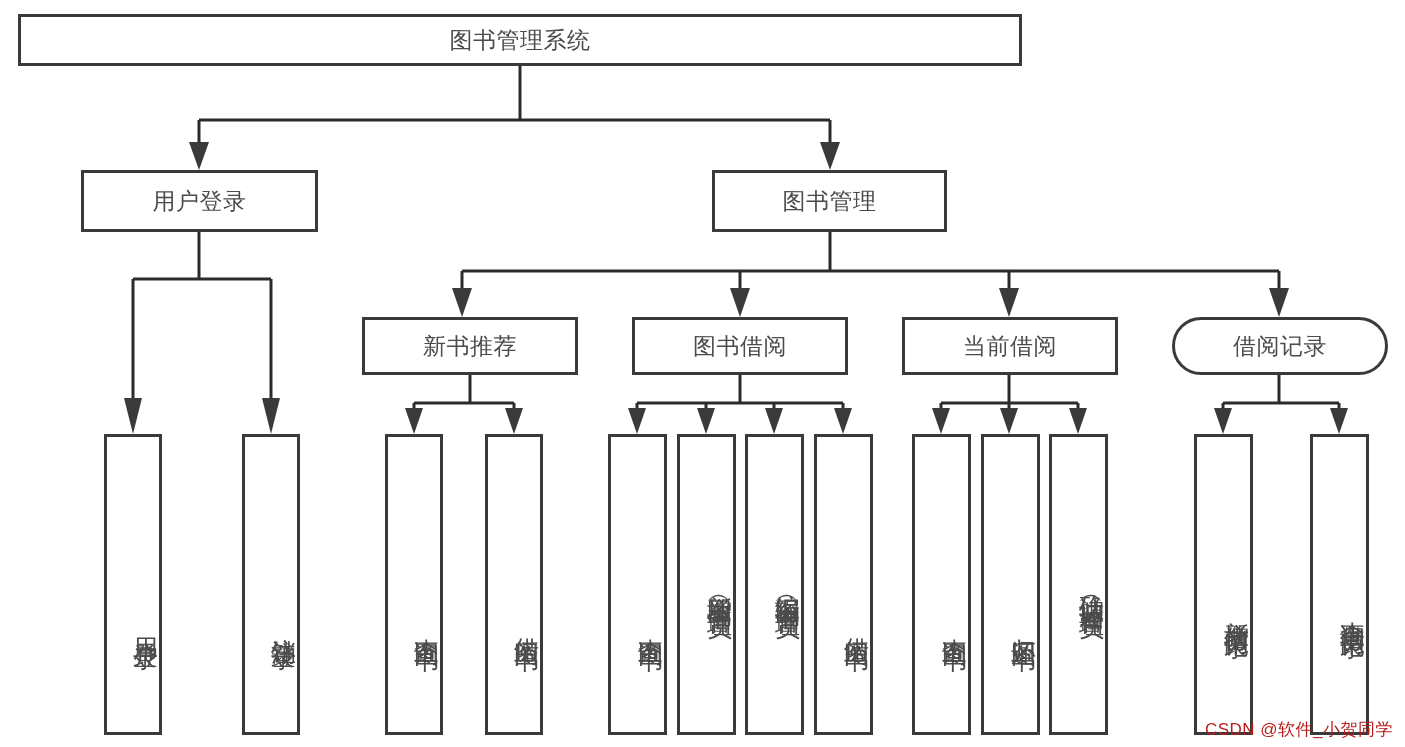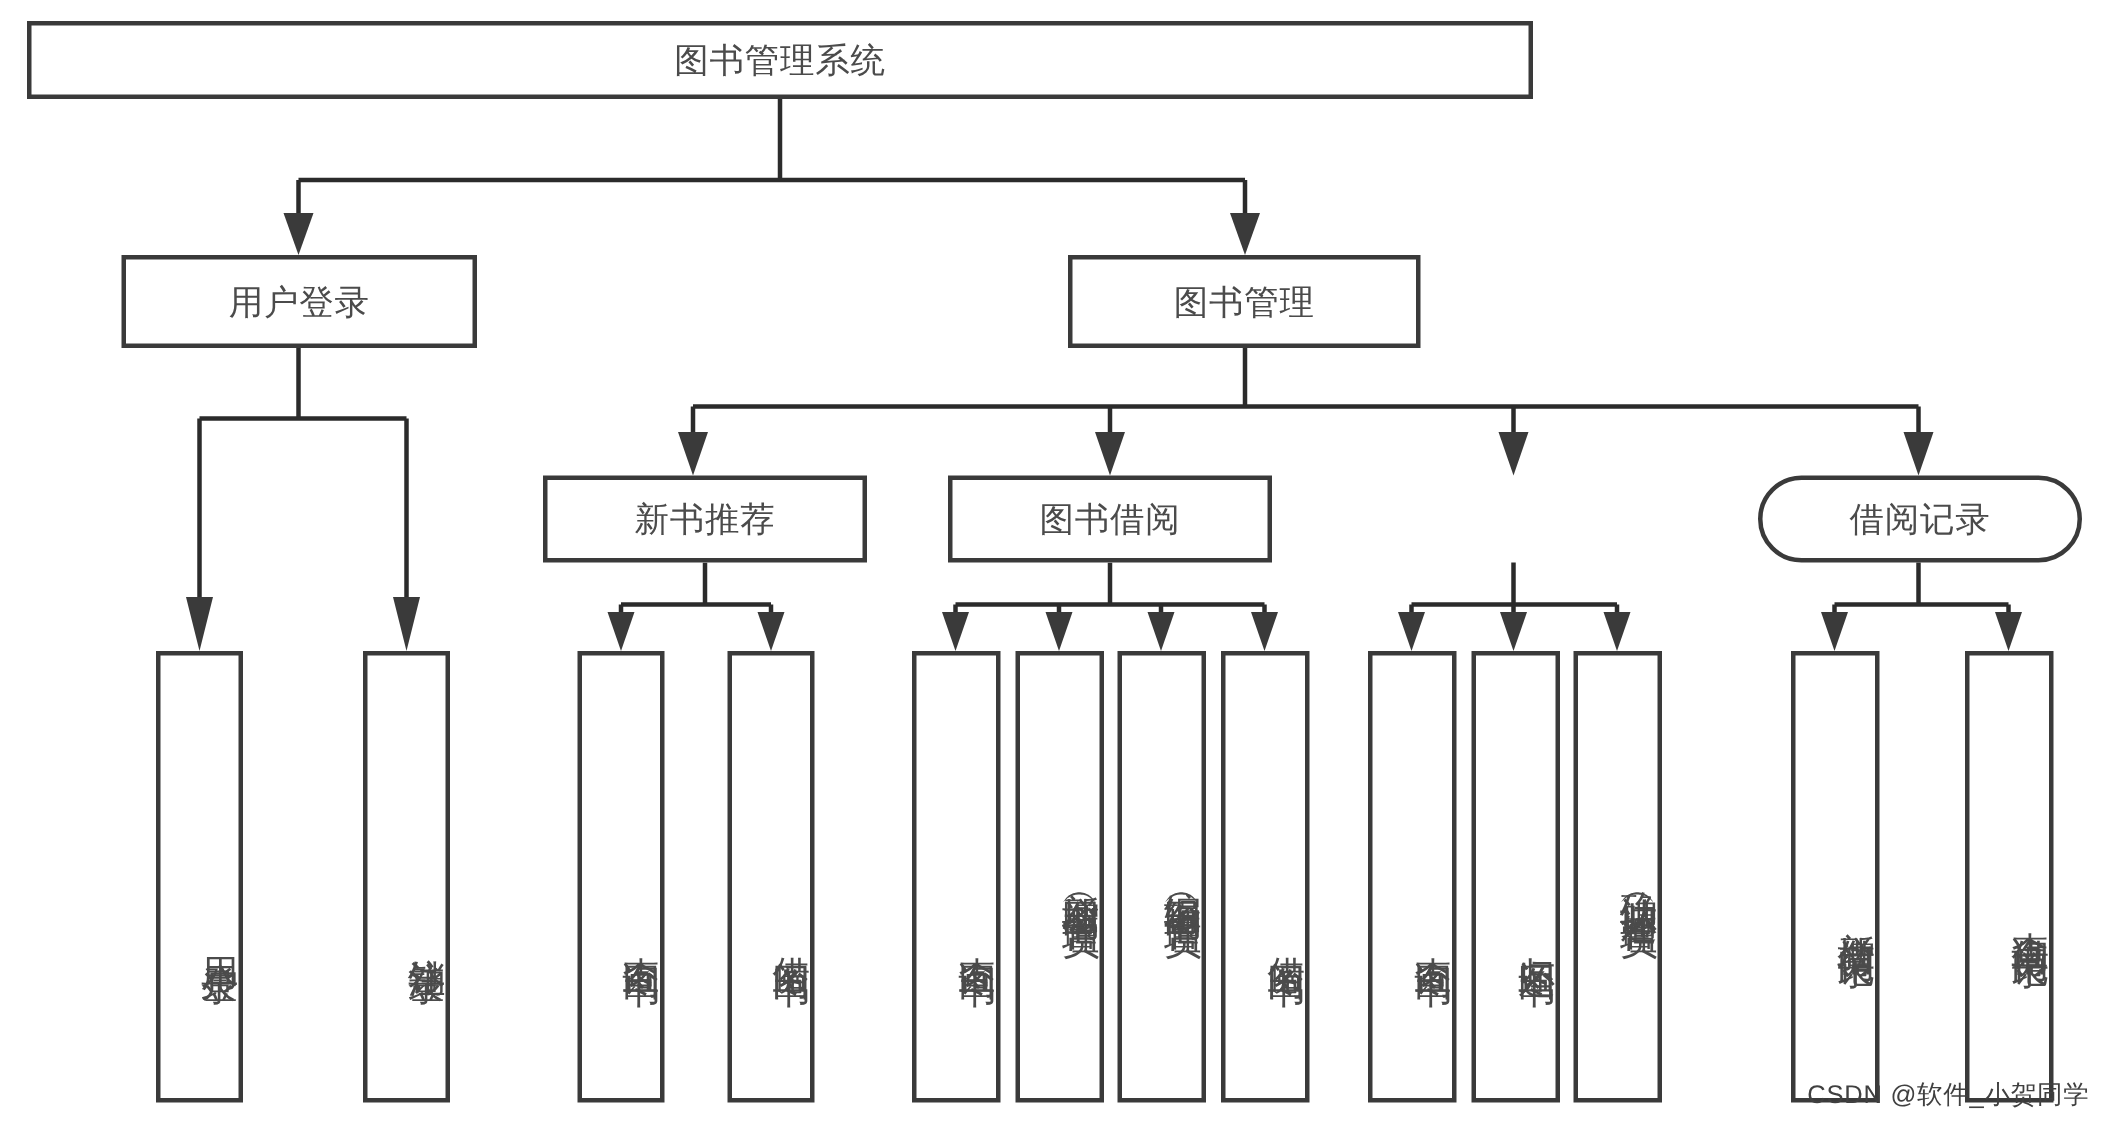--- a/index.html
+++ b/index.html
@@ -71,21 +71,21 @@
   }
   .arrow-head {
     fill: #3a3a3a;
     stroke: none;
   }
   #watermark {
     position: absolute;
     right: 12px;
     bottom: 6px;
     font-size: 17px;
-    color: #404040;
+    color: #b91c1c;
     letter-spacing: 0.5px;
     white-space: nowrap;
   }
 </style>
 </head>
 <body>
 
 <div id="diagram-root">
 
   <svg class="connectors" viewBox="0 0 1405 747">
@@ -160,20 +160,23 @@
   <div class="node-box horizontal" style="left:712px; top:170px; width:235px; height:62px;text-align:center;">
     <span class="node-label">图书管理</span>
   </div>
 
   <div class="node-box horizontal" style="left:632px; top:317px; width:216px; height:58px;">
     <span class="node-label">图书借阅</span>
   </div>
   <div class="node-box horizontal" style="left:362px; top:317px; width:216px; height:58px;">
     <span class="node-label">新书推荐</span>
   </div>
+  <div class="node-box horizontal" style="left:902px; top:317px; width:216px; height:58px;">
+    <span class="node-label">当前借阅</span>
+  </div>
   <div class="node-box horizontal" style="left:1172px; top:317px; width:216px; height:58px;border-radius:29px;">
     <span class="node-label">借阅记录</span>
   </div>
 
   <div class="node-box vertical" style="left:104px; top:434px; width:58px; height:301px; padding-top:78px;">
     <span class="node-label">用户登录</span>
   </div>
   <div class="node-box vertical" style="left:242px; top:434px; width:58px; height:301px; padding-top:78px;">
     <span class="node-label">注销登录</span>
   </div>

